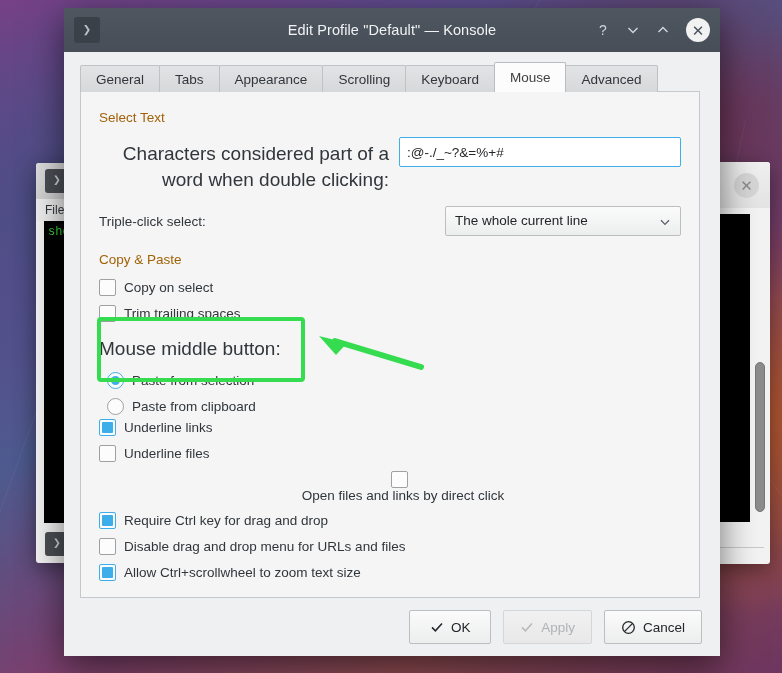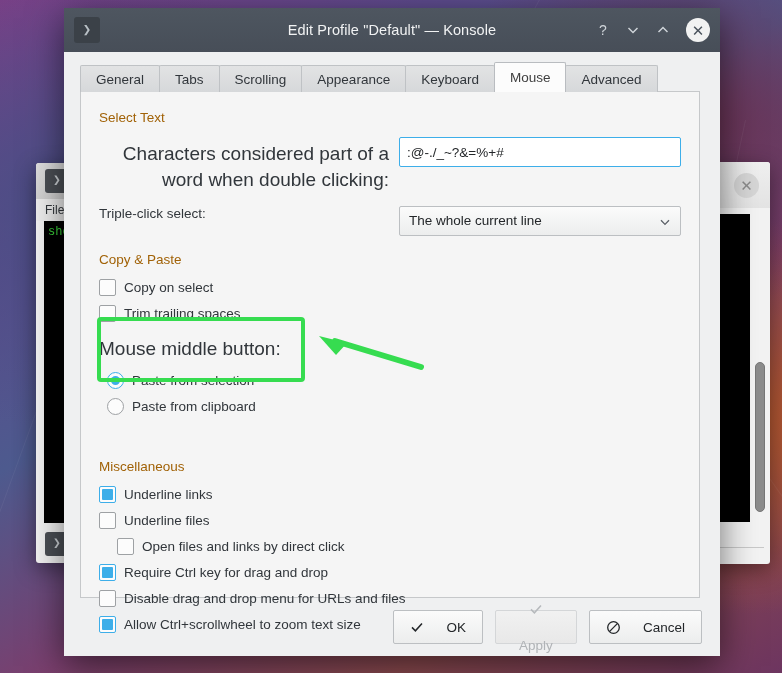--- a/index.html
+++ b/index.html
@@ -166,27 +166,27 @@
     border: 1px solid #bcbfc2; border-radius: 2px;
     font-size: 13.5px; color: #232629;
     line-height: 28px; padding: 0 26px 0 9px;
     white-space: nowrap; overflow: hidden;
   }
   .combo .chev {
     position: absolute; right: 8px; top: 0; height: 30px;
     display: flex; align-items: center; color: #5b6067;
   }
 
-  .row-tri { display: flex; margin: 14px 0 4px 0; }
+  .row-tri { display: flex; align-items: center; margin: 14px 0 4px 0; gap: 46px; }
   .row-tri .lbl { flex: 0 0 300px; font-size: 13.5px; color: #31363b; }
 
   
   .opt { display: flex; align-items: center; margin-bottom: 9px; }
   .opt .txt { font-size: 13.5px; color: #31363b; margin-left: 8px; }
-  .opt.indent { margin-left: 18px; }
+  .opt.indent { margin-left: 18px; flex-direction: column; }
 
   .cb {
     width: 17px; height: 17px; border: 1px solid #9ea1a4;
     background: #fcfcfc; border-radius: 2px; flex: 0 0 17px;
     position: relative;
   }
   .cb.on { border-color: #3daee9; background: #fcfcfc; }
   .cb.on::after {
     content: ""; position: absolute; left: 2px; top: 2px;
     width: 11px; height: 11px; background: #3daee9; border-radius: 1px;
@@ -216,25 +216,25 @@
   .footer {
     flex: 0 0 auto; height: 58px; padding: 0 18px;
     display: flex; align-items: center; justify-content: flex-end; gap: 12px;
     background: #eff0f1;
   }
   .btn {
     min-width: 82px; height: 32px; padding: 16px 16px;
     background: linear-gradient(#fbfbfb,#eceded);
     border: 1px solid #bcbfc2; border-radius: 2px;
     font-size: 13.5px; color: #232629;
-    display: flex; align-items: center; justify-content: center; gap: 22px;
+    display: flex; align-items: center; justify-content: center; gap: 7px;
   }
   .btn.disabled {
     background: linear-gradient(#f1f1f1,#e8e8e8);
-    border-color: #d4d6d8; color: #b0b3b6; flex-direction: column;
+    border-color: #d4d6d8; color: #b0b3b6;
   }
   .btn .gi { display: flex; align-items: center; }
 </style>
 </head>
 <body>
 
 <div class="wall-streak" style="left:560px;top:-40px;width:1px;height:360px;transform:rotate(28deg);"></div>
 <div class="wall-streak" style="left:700px;top:380px;width:1px;height:320px;transform:rotate(-35deg);"></div>
 <div class="wall-streak" style="left:40px;top:400px;width:1px;height:300px;transform:rotate(20deg);"></div>
 <div class="wall-streak" style="left:745px;top:120px;width:1px;height:420px;transform:rotate(12deg);"></div>
@@ -276,22 +276,22 @@
       </div>
       <div class="tbtn tbtn-close">✕</div>
     </div>
   </div>
 
   <div class="dialog-body">
 
     <div class="tabbar">
       <div class="tab">General</div>
       <div class="tab">Tabs</div>
+      <div class="tab">Appearance</div>
       <div class="tab">Scrolling</div>
-      <div class="tab">Appearance</div>
       <div class="tab">Keyboard</div>
       <div class="tab active">Mouse</div>
       <div class="tab">Advanced</div>
     </div>
 
     <div class="panel">
 
       <div class="section-head">Select Text</div>
 
       <div class="row">
@@ -338,21 +338,20 @@
         <span class="rb"></span>
         <span class="txt">Paste from clipboard</span>
       </div>
 
       <div id="annot-box"></div>
       <svg id="annot-arrow" viewBox="0 0 112 42">
         <path d="M108 36 L22 10" stroke="#36dc50" stroke-width="6" fill="none" stroke-linecap="round"></path>
         <path d="M6 5 L34 12 L23 24 Z" fill="#36dc50"></path>
       </svg>
 
-      <div class="section-head sp" style="margin-top:44px;">Miscellaneous</div>
 
       <div class="opt">
         <span class="cb on"></span>
         <span class="txt">Underline links</span>
       </div>
       <div class="opt">
         <span class="cb"></span>
         <span class="txt">Underline files</span>
       </div>
       <div class="opt indent">

